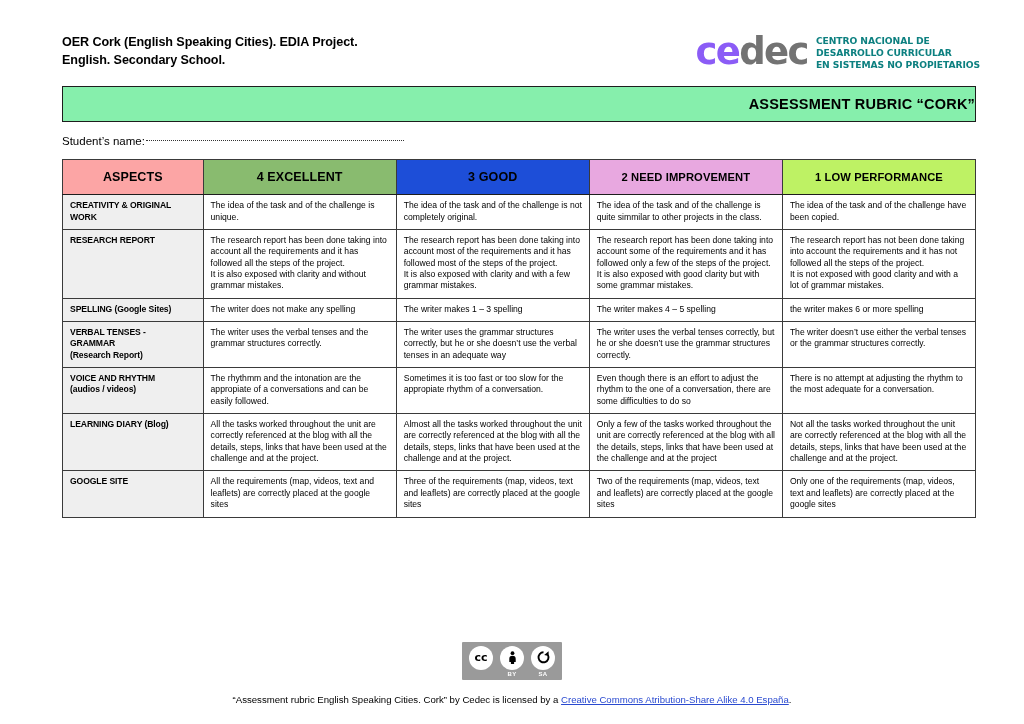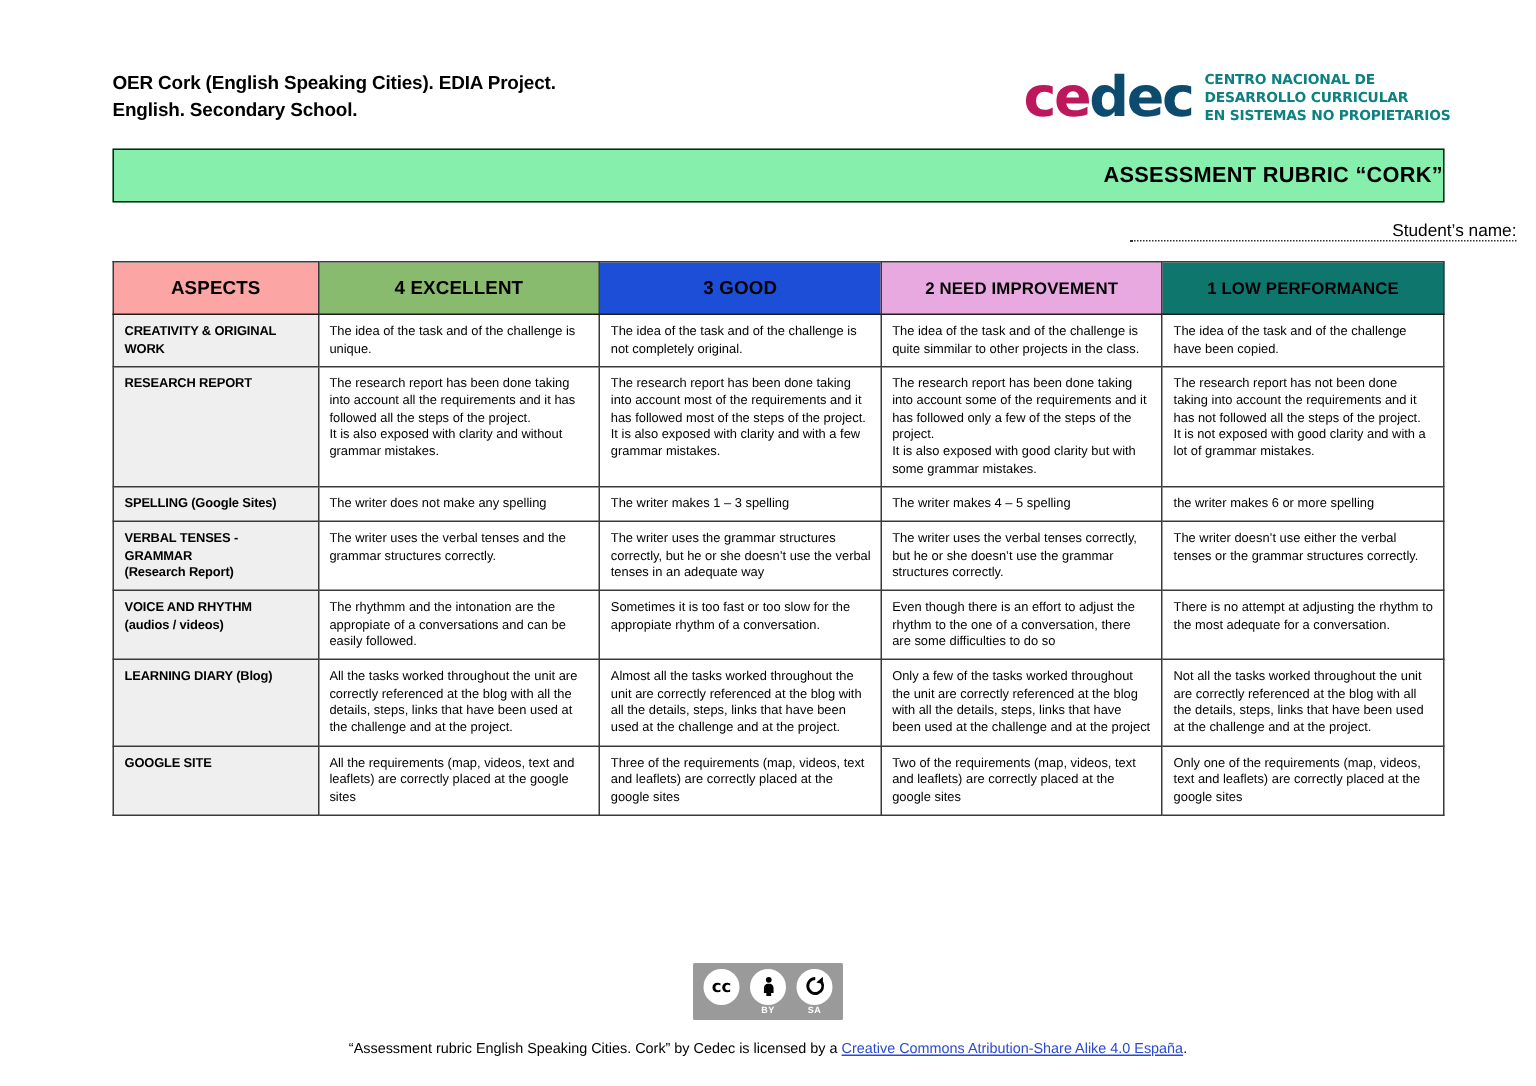--- a/index.html
+++ b/index.html
@@ -12,21 +12,21 @@
     height: 724px;
     font-family: "Liberation Sans", sans-serif;
     color: #000000;
     overflow: hidden;
   }
   .page {
     position: relative;
     width: 1024px;
     height: 724px;
     box-sizing: border-box;
-    padding: 13px;
+    padding: 0;
   }
 
   
   .header {
     display: flex;
     align-items: flex-start;
     justify-content: space-between;
     padding: 33px 44px 0 62px;
   }
   .doc-heading {
@@ -44,22 +44,22 @@
     gap: 8px;
     margin-top: 0px;
   }
   .logo-word {
     font-family: "DejaVu Sans", sans-serif;
     font-size: 37px;
     font-weight: bold;
     letter-spacing: -1.6px;
     line-height: 1;
   }
-  .logo-word .seg-a { color: #be185d; }
-  .logo-word .seg-b { color: #0c4a6e; }
+  .logo-word .seg-a { color: #8b5cf6; }
+  .logo-word .seg-b { color: #737373; }
   .logo-tag {
     color: #0d8080;
     font-family: "DejaVu Sans", sans-serif;
     font-size: 9.2px;
     font-weight: bold;
     line-height: 1.28;
     letter-spacing: -0.1px;
     text-transform: uppercase;
     padding-top: 2px;
   }
@@ -78,23 +78,22 @@
     font-size: 14.5px;
     font-weight: bold;
     letter-spacing: 0.2px;
   }
 
   
   .student-line {
     margin: 13px 0 0 62px;
     font-size: 11.5px;
     display: flex;
-    align-items: flex-end;
+    align-items: center;
     gap: 0px;
-    flex-direction: column;
   }
   .student-line .rule {
     display: inline-block;
     width: 258px;
     border-bottom: 1px dotted #333;
     height: 1px;
     margin-left: 1px;
     position: relative;
     top: -1px;
   }
@@ -124,21 +123,21 @@
     font-size: 12.5px;
     font-weight: bold;
     height: 30px;
     padding: 2px 4px;
     letter-spacing: 0.1px;
   }
   thead th.col-aspects { background: #fca5a5; }
   thead th.col-c1 { background: #89bb6f; }
   thead th.col-c2 { background: #1d4ed8; }
   thead th.col-c3 { background: #e8a8e0; }
-  thead th.col-c4 { background: #0f766e; }
+  thead th.col-c4 { background: #bef264; }
   thead th.col-c3 span,
   thead th.col-c4 span { font-size: 11.2px; }
 
   td.aspect {
     background: #efefef;
     vertical-align: middle;
     font-size: 9.4px;
     font-weight: bold;
     line-height: 1.33;
     letter-spacing: -0.1px;

